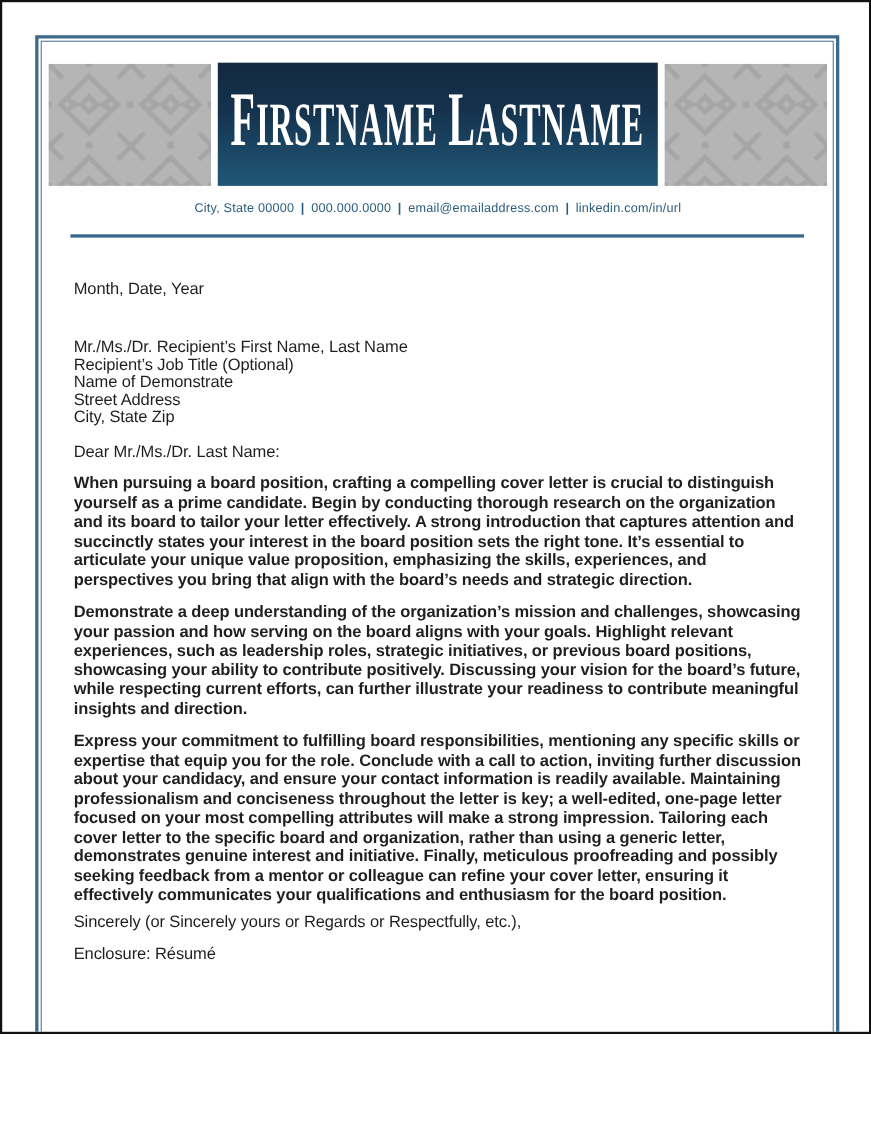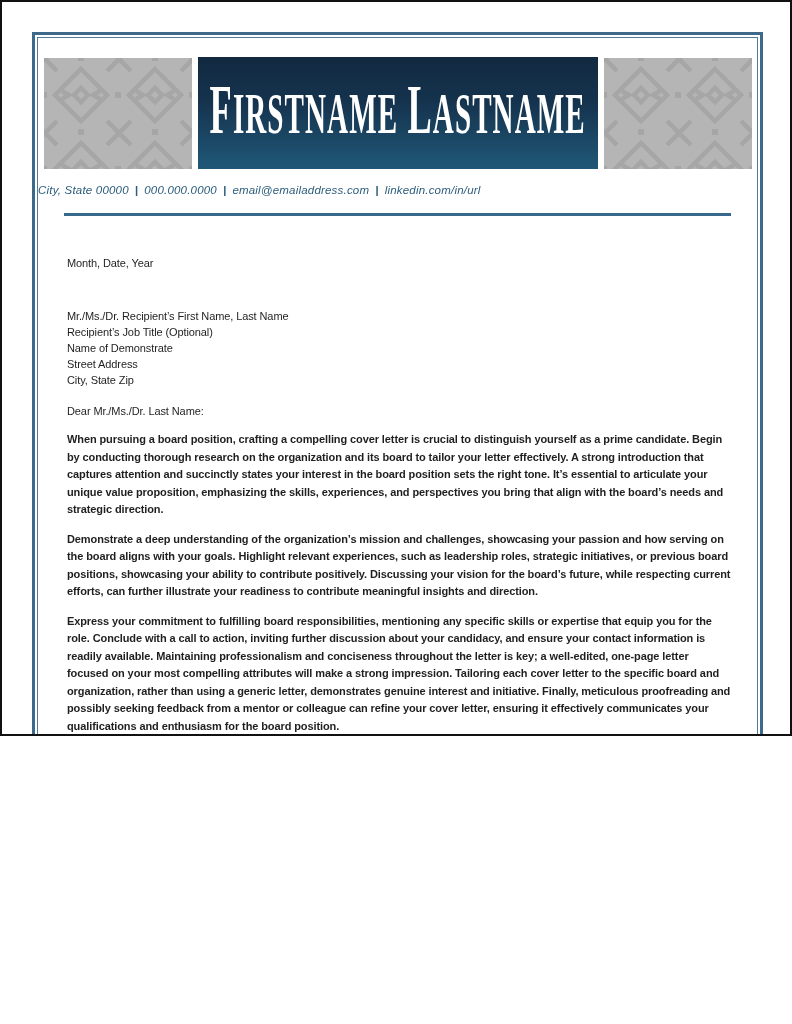--- a/index.html
+++ b/index.html
@@ -1,20 +1,20 @@
 <!DOCTYPE html>
 <html><head>
 <meta charset="utf-8">
 <style>
   * { margin: 0; padding: 0; box-sizing: border-box; }
   html, body { background: #ffffff; }
   .canvas {
     position: relative;
     width: 792px;
-    height: 736px;
+    height: 940px;
     background: #ffffff;
     border: 2px solid #111111;
     overflow: hidden;
     font-family: "Liberation Sans", sans-serif;
   }
 
   
   .page-frame {
     position: absolute;
     left: 30px; top: 30px;
@@ -60,44 +60,43 @@
   }
   .name-text .ini  { font-size: 70px; }
   .name-text .rest { font-size: 56px; }
   .name-text .wordgap { display: inline-block; width: 18px; }
 
   
   .contact {
     position: absolute;
     left: 36px; top: 180px;
     width: 720px;
-    text-align: left;
+    text-align: center;
     color: #2b5d7c;
     font-size: 11.5px;
     line-height: 16px;
     letter-spacing: 0.2px;
-    font-style: italic;
   }
   .contact .pipe { margin: 0 6px; font-weight: bold; }
 
   
   .divider {
     position: absolute;
     left: 62px; top: 211px;
     width: 667px; height: 3px;
     background: #38688c;
   }
 
   
   .letter {
     position: absolute;
     left: 65px; top: 245px;
     width: 664px;
     color: #1f1f1f;
-    font-size: 11px;
+    font-size: 15px;
     letter-spacing: -0.1px;
   }
   .letter p, .letter .addr div { line-height: 16px; }
   .date       { margin-top: 8px;  }
   .addr       { margin-top: 37px; }
   .subject    { margin-top: 14px; }
   .salutation { margin-top: 15px; }
   .para       { margin-top: 12px; line-height: 17.5px !important; font-weight: bold; }
   .closing    { margin-top: 8px; }
   .signature  { margin-top: 38px; }

